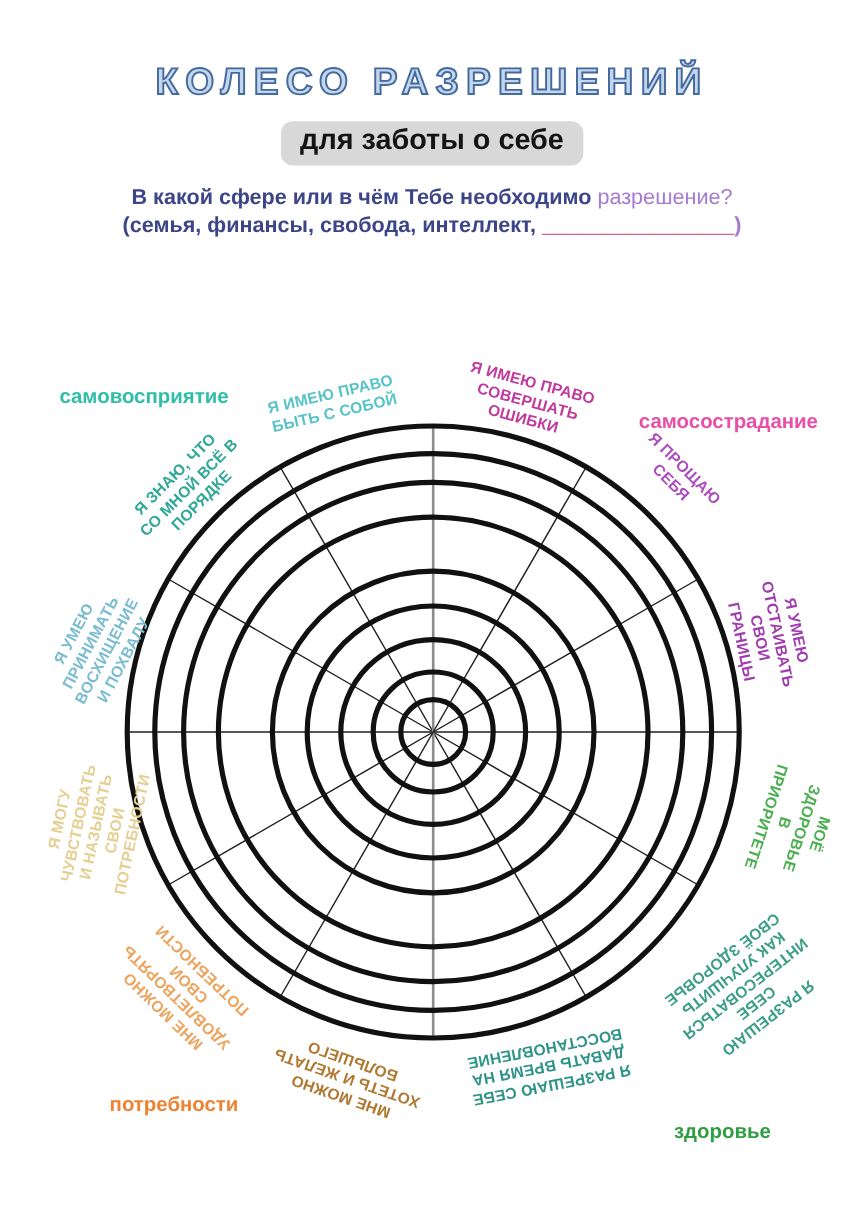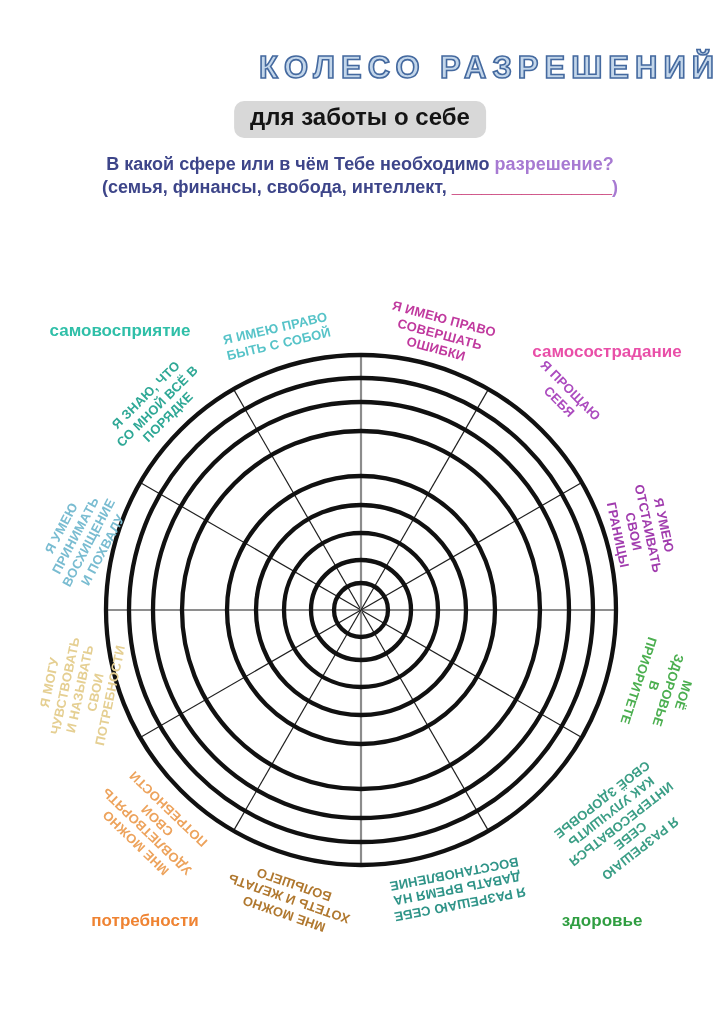--- a/index.html
+++ b/index.html
@@ -6,21 +6,21 @@
   .page{
     position:relative;
     width:720px;height:1018px;
     background:#ffffff;
     overflow:hidden;
     font-family:"Liberation Sans","DejaVu Sans",sans-serif;
   }
   
   .title{
     position:absolute;left:0;top:50px;width:720px;
-    text-align:right;
+    text-align:center;
     font-size:31px;font-weight:700;
     letter-spacing:6px;
     color:#c3d6ea;
     -webkit-text-stroke:1.6px #44699f;
   }
   .badge{
     position:absolute;left:50%;top:101px;
     transform:translateX(-50%);
     background:#d8d8d8;
     border-radius:10px;
@@ -29,21 +29,21 @@
     color:#141414;
     white-space:nowrap;
   }
   .question{
     position:absolute;left:0;top:153px;width:720px;
     text-align:center;
     font-size:18px;font-weight:700;
     line-height:23px;
     color:#3d4589;
   }
-  .q-accent{font-weight:700;}
+  .q-accent{font-weight:400;}
   
   .wheel-wrap{position:absolute;left:99px;top:348px;width:524px;height:524px;}
   .wheel-wrap svg{display:block;width:524px;height:524px;}
   
   .perm{
     position:absolute;
     transform:translate(-50%,-50%);
     text-align:center;
     font-size:13px;font-weight:600;
     line-height:15.5px;
@@ -91,21 +91,21 @@
         <circle cx="0" cy="0" r="134" fill="none" stroke="#111111" stroke-width="4.3"></circle>
         <circle cx="0" cy="0" r="105" fill="none" stroke="#111111" stroke-width="4.3"></circle>
         <circle cx="0" cy="0" r="77" fill="none" stroke="#111111" stroke-width="4.3"></circle>
         <circle cx="0" cy="0" r="50" fill="none" stroke="#111111" stroke-width="4.3"></circle>
         <circle cx="0" cy="0" r="27" fill="none" stroke="#111111" stroke-width="4.3"></circle>
       </svg>
   </div>
 
   <div class="cat" style="left: 120px; top: 331px; color: rgb(47, 191, 168);">самовосприятие</div>
   <div class="cat" style="left: 607px; top: 320px; color: rgb(233, 79, 168); margin-top: 32px;">самосострадание</div>
-  <div class="cat" style="left: 602px; top: 921px; color: rgb(47, 158, 65);">здоровье</div>
+  <div class="cat" style="left: 602px; top: 943px; color: rgb(47, 158, 65);">здоровье</div>
   <div class="cat" style="left: 145px; top: 921px; color: rgb(239, 131, 50);">потребности</div>
 
   <div class="perm" style="left: 277px; top: 336px; transform: translate(-50%, -50%) rotate(-13deg); color: rgb(86, 195, 200);">Я ИМЕЮ ПРАВО
 БЫТЬ С СОБОЙ</div>
   <div class="perm" style="left: 440px; top: 334px; transform: translate(-50%, -50%) rotate(15deg); color: rgb(192, 57, 158);">Я ИМЕЮ ПРАВО
 СОВЕРШАТЬ
 ОШИБКИ</div>
   <div class="perm" style="left: 565px; top: 396px; transform: translate(-50%, -50%) rotate(45deg); color: rgb(172, 76, 191);">Я ПРОЩАЮ
 СЕБЯ</div>
   <div class="perm" style="left: 641px; top: 530px; transform: translate(-50%, -50%) rotate(78deg); color: rgb(161, 60, 174);">Я УМЕЮ

